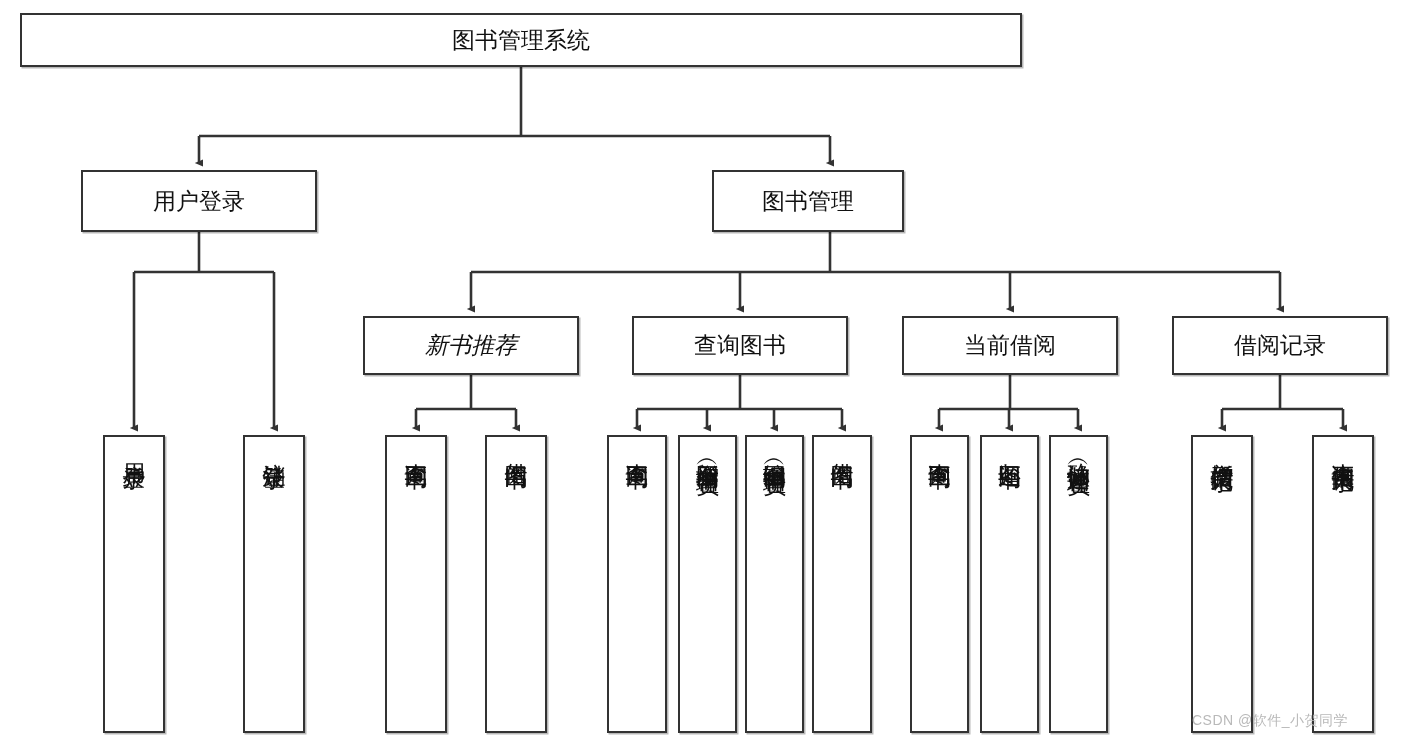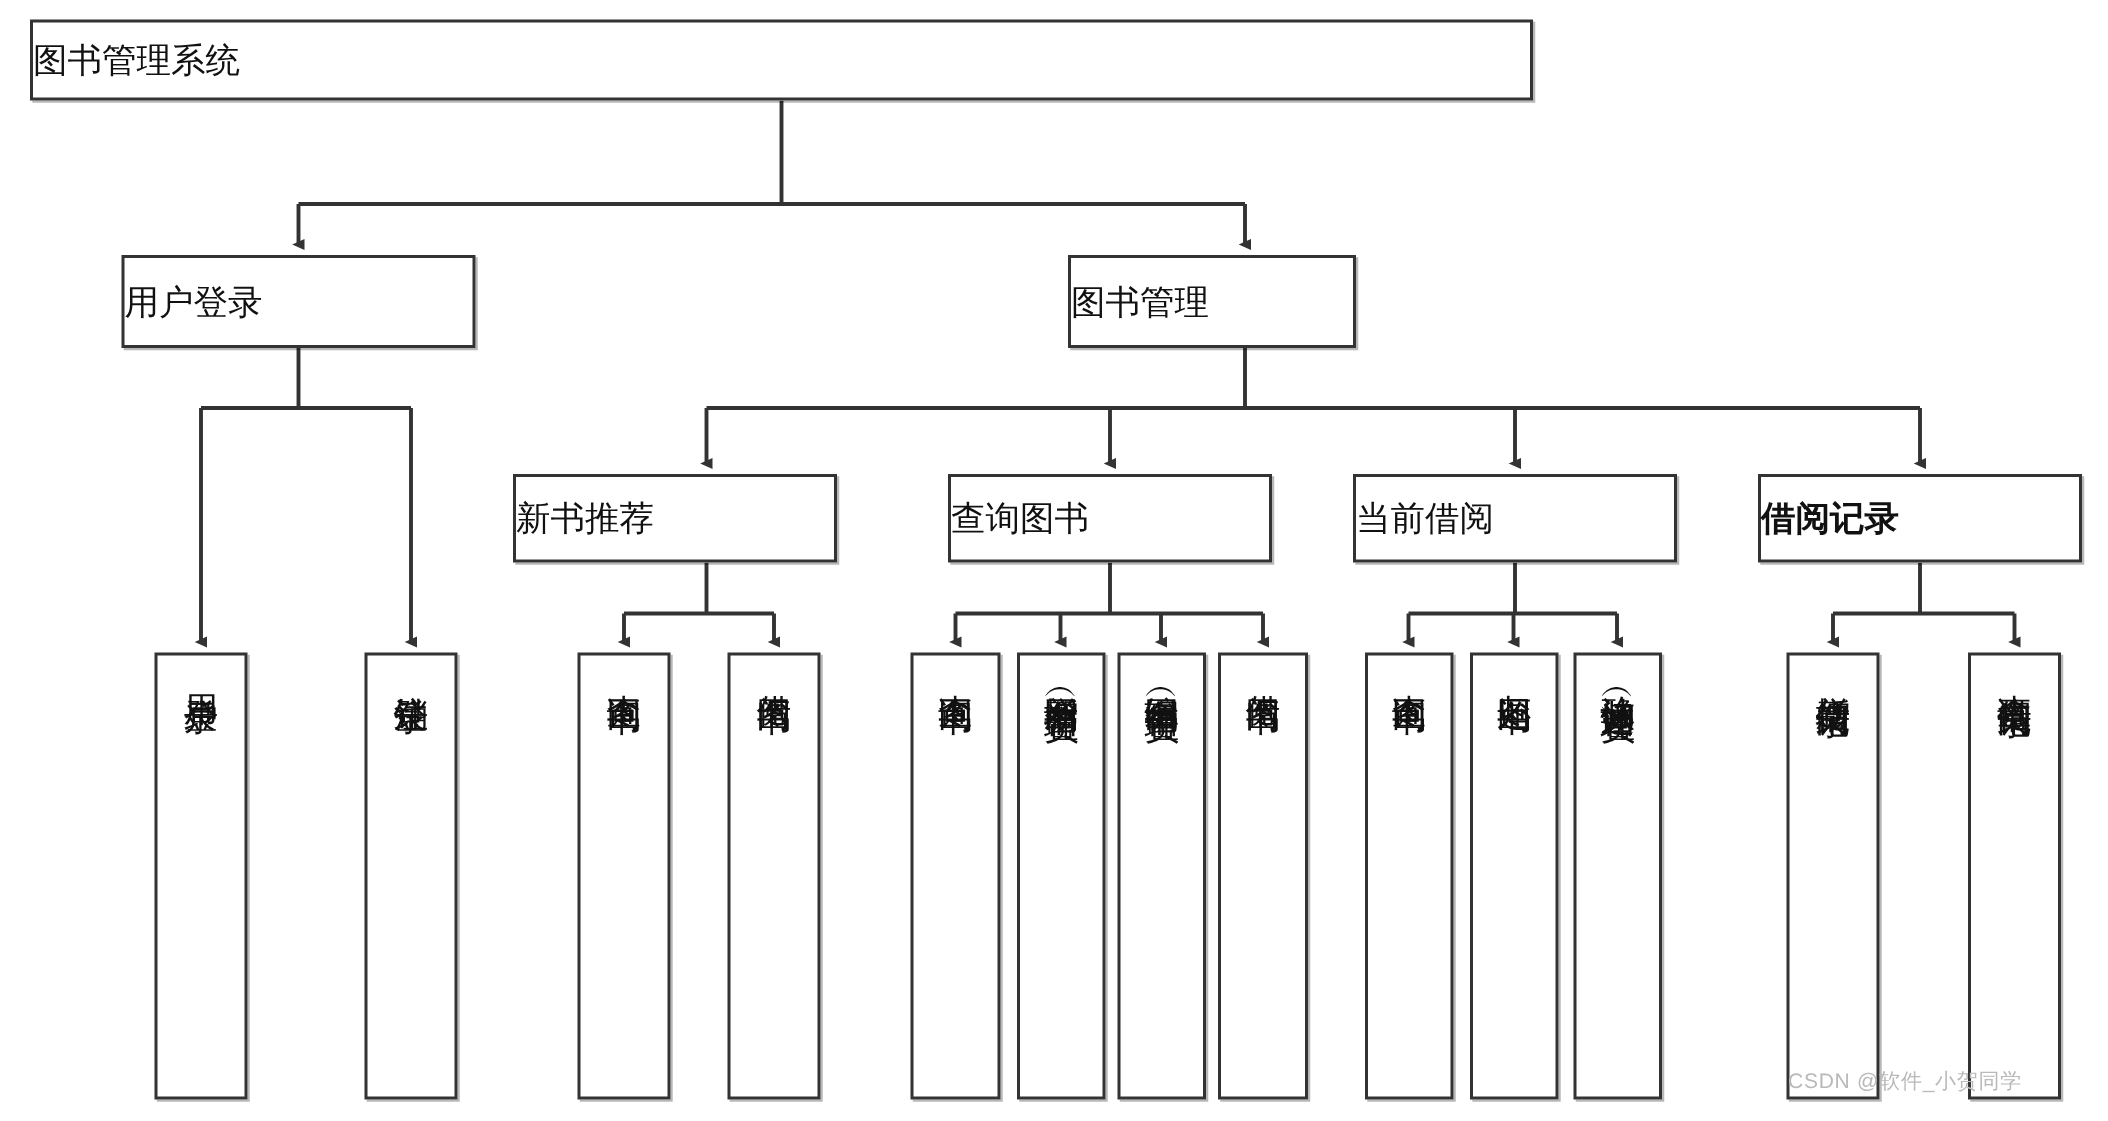--- a/index.html
+++ b/index.html
@@ -26,20 +26,21 @@
     pointer-events: none;
   }
   .node {
     position: absolute;
     box-sizing: border-box;
     background: #ffffff;
     border: 2px solid #333333;
     box-shadow: 1.5px 1.5px 0 0 rgba(0,0,0,0.28);
     display: flex;
     align-items: center;
+    justify-content: center;
     color: #111111;
     z-index: 2;
   }
   .node-label {
     display: block;
     text-align: center;
     line-height: 1.22;
     white-space: nowrap;
   }
   
@@ -133,30 +134,30 @@
     <span class="node-label">图书管理系统</span>
   </div>
 
   <div class="node horiz" style="left: 81px; top: 170px; width: 236px; height: 62px; border-color: rgb(51, 51, 51); background: rgb(255, 255, 255); color: rgb(17, 17, 17);">
     <span class="node-label">用户登录</span>
   </div>
   <div class="node horiz" style="left: 712px; top: 170px; width: 192px; height: 62px; border-color: rgb(51, 51, 51); background: rgb(255, 255, 255); color: rgb(17, 17, 17);">
     <span class="node-label">图书管理</span>
   </div>
 
-  <div class="node horiz" style="left: 342px; top: 316px; width: 216px; height: 59px; border-color: rgb(51, 51, 51); background: rgb(255, 255, 255); color: rgb(17, 17, 17);">
+  <div class="node horiz" style="left: 363px; top: 316px; width: 216px; height: 59px; border-color: rgb(51, 51, 51); background: rgb(255, 255, 255); color: rgb(17, 17, 17); font-style: italic;">
     <span class="node-label">新书推荐</span>
   </div>
   <div class="node horiz" style="left: 632px; top: 316px; width: 216px; height: 59px; border-color: rgb(51, 51, 51); background: rgb(255, 255, 255); color: rgb(17, 17, 17);">
     <span class="node-label">查询图书</span>
   </div>
   <div class="node horiz" style="left: 902px; top: 316px; width: 216px; height: 59px; border-color: rgb(51, 51, 51); background: rgb(255, 255, 255); color: rgb(17, 17, 17);">
     <span class="node-label">当前借阅</span>
   </div>
-  <div class="node horiz" style="left: 1172px; top: 316px; width: 216px; height: 59px; border-color: rgb(51, 51, 51); background: rgb(255, 255, 255); color: rgb(17, 17, 17); font-weight: bold;">
+  <div class="node horiz" style="left: 1172px; top: 316px; width: 216px; height: 59px; border-color: rgb(51, 51, 51); background: rgb(255, 255, 255); color: rgb(17, 17, 17);">
     <span class="node-label">借阅记录</span>
   </div>
 
   <div class="node vert" style="left: 103px; top: 435px; width: 62px; height: 298px; border-color: rgb(51, 51, 51); background: rgb(255, 255, 255); color: rgb(17, 17, 17);">
     <span class="node-label">用户登录</span>
   </div>
   <div class="node vert" style="left: 243px; top: 435px; width: 62px; height: 298px; border-color: rgb(51, 51, 51); background: rgb(255, 255, 255); color: rgb(17, 17, 17);">
     <span class="node-label">注销登录</span>
   </div>
   <div class="node vert" style="left: 385px; top: 435px; width: 62px; height: 298px; border-color: rgb(51, 51, 51); background: rgb(255, 255, 255); color: rgb(17, 17, 17);">

